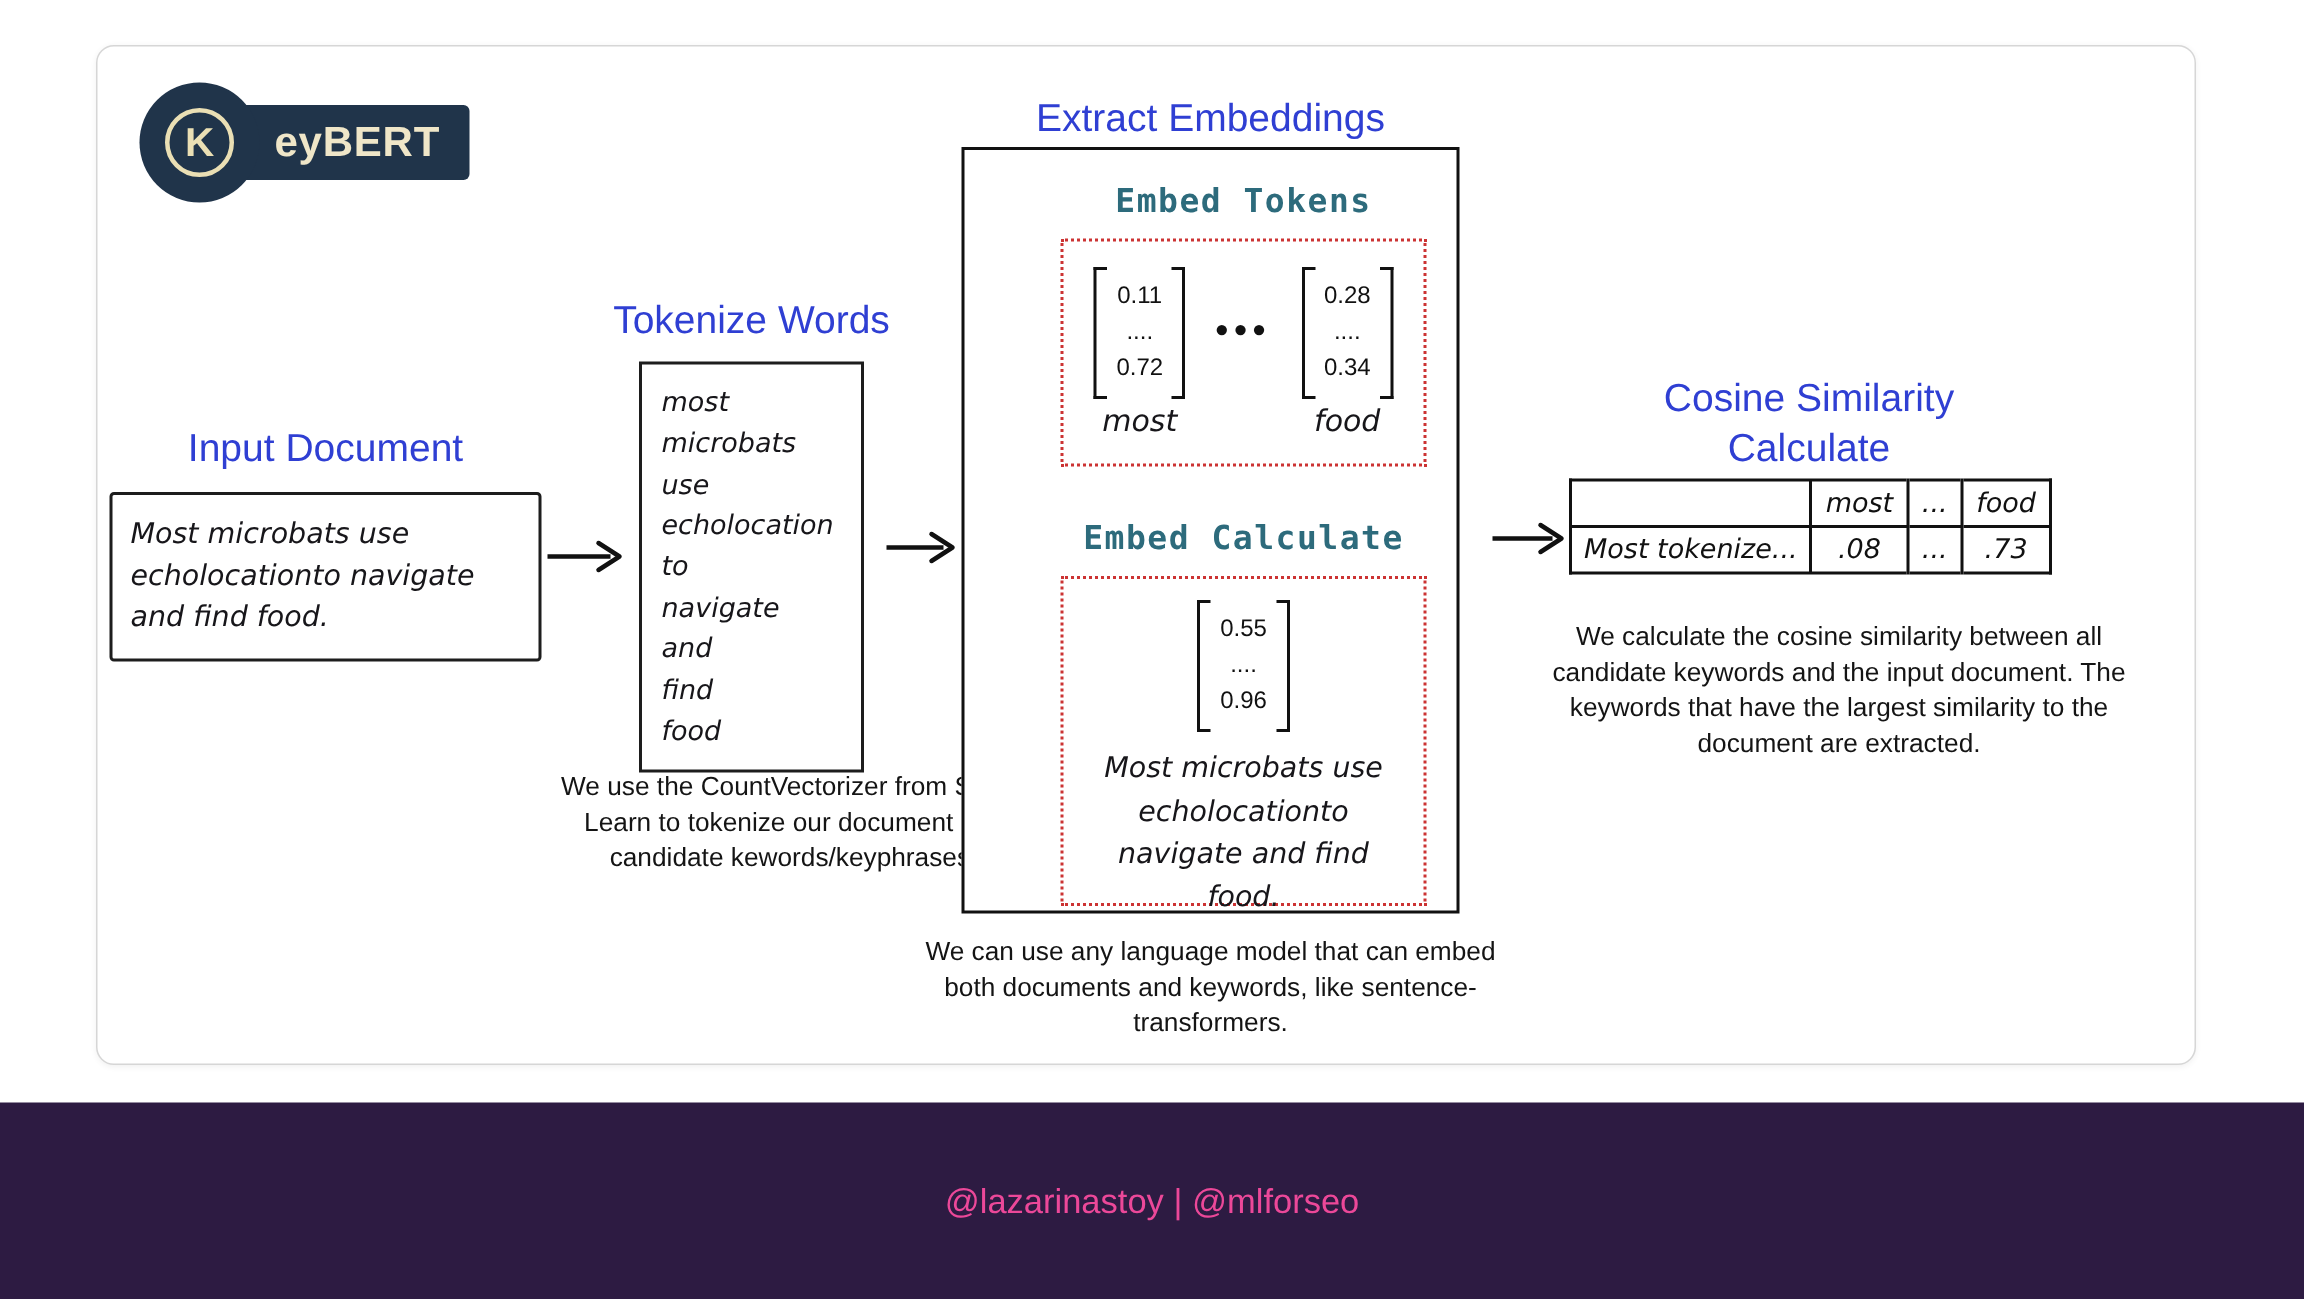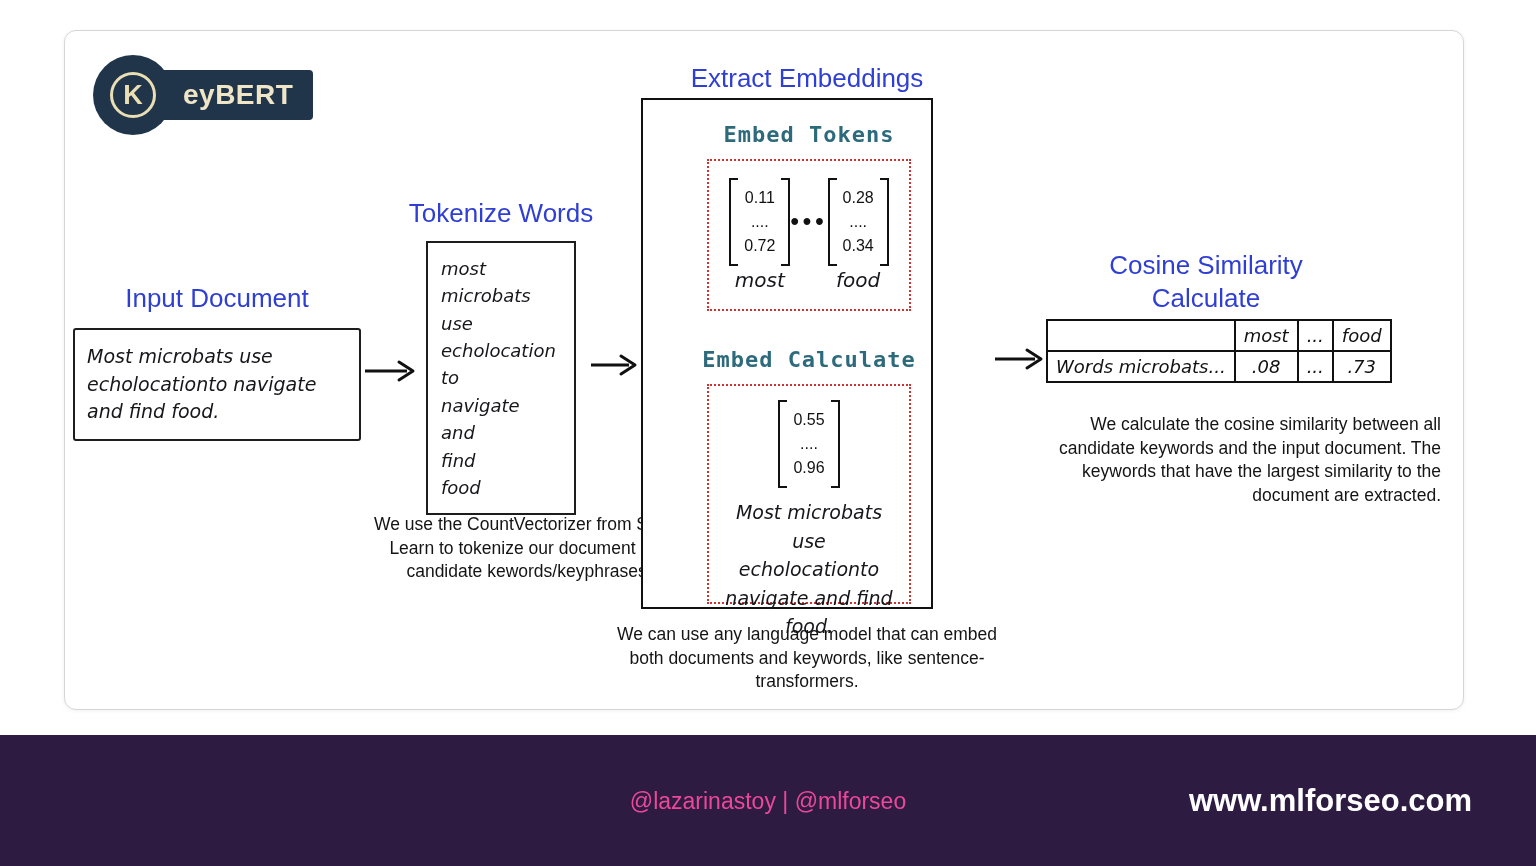--- a/index.html
+++ b/index.html
@@ -37,48 +37,48 @@
 
   
   .tokenize-sec { position:absolute; left:334px; top:150px; width:204px; text-align:center;margin-top:17px; }
   .token-box { margin:12px auto 0; width:150px; min-height:272px; border:2px solid #1d1d1d;
                padding:12px 13px; text-align:left; font-size:18px; line-height:1.52; }
   .token-box span { display:block; }
   .token-caption { position:absolute; left:294px; top:482px; width:340px; }
 
   
   .embed-heading { position:absolute; left:576px; top:32px; width:332px; text-align:center; }
-  .embed-box { position:absolute; left:576px; top:67px; width:292px; height:511px;
+  .embed-box { position:absolute; left:576px; top:67px; width:332px; height:511px;
                border:2px solid #111; background:#fff;padding-left:44px; }
   .embed-sub { margin-top:22px; text-align:center; font-family:"DejaVu Sans Mono", monospace;
                font-weight:bold; color:#2d6b7c; font-size:22px; letter-spacing:1px; }
   .embed-sub.second { margin-top:36px; }
   .dotted-box { border:2px dotted #cc3333; margin:12px 20px 0; }
-  .tokens-dotted { height:152px; display:flex; align-items:center; justify-content:center; }
+  .tokens-dotted { height:152px; display:flex; align-items:center; justify-content:center; gap:20px; }
   .vec-group { text-align:center; }
   .vector { position:relative; display:inline-block; padding:8px 15px; font-size:16px;
             line-height:1.5; color:#111; text-align:center; }
   .vector::before { content:""; position:absolute; left:0; top:0; bottom:0; width:7px;
                     border:2px solid #111; border-right:none; }
   .vector::after  { content:""; position:absolute; right:0; top:0; bottom:0; width:7px;
                     border:2px solid #111; border-left:none; }
   .vec-label { font-size:20px; margin-top:2px; }
   .vec-dots { font-size:24px; font-weight:bold; letter-spacing:4px; margin-top:-28px; color:#111; }
   .doc-dotted { height:220px; padding-top:14px; text-align:center; }
   .doc-text { margin:10px 14px 0; font-size:19px; line-height:1.5; text-align:center; }
   .embed-caption { position:absolute; left:540px; top:592px; width:404px; }
 
   
   .cosine-heading { position:absolute; left:960px; top:218px; width:362px; text-align:center; line-height:1.25; }
   .cos-table { position:absolute; left:981px; top:288px; width:322px; border-collapse:collapse;
                border:2px solid #111; font-family:"DejaVu Sans", sans-serif; font-style:italic; }
   .cos-table td { border-left:2px solid #111; padding:4px 8px; font-size:18px; text-align:center; white-space:nowrap; }
   .cos-table td:first-child { border-left:none; text-align:left; width:160px; }
   .cos-table tr.cos-head td { border-bottom:2px solid #111; }
-  .cos-caption { position:absolute; left:946px; top:382px; width:430px;text-align:right; }
+  .cos-caption { position:absolute; left:946px; top:382px; width:430px; }
 
   
   .footer { position:absolute; left:0; bottom:0; width:1536px; height:131px; background:#2d1b42; }
   .brand-wrap { position:absolute; left:46px; top:50%; transform:translateY(-50%); text-align:center; }
   .brand { font-family:"DejaVu Sans", sans-serif; font-size:42px; font-weight:bold;
            color:#d420c6; letter-spacing:1px; }
   .brand-sub { display:inline-block; margin-top:3px; font-size:11.5px; letter-spacing:2px;
                color:#c01fb4; background:#1c1130; padding:2px 8px; text-transform:uppercase; }
   .handles { position:absolute; left:50%; top:50%; transform:translate(-50%,-50%);
              color:#ec4899; font-size:23px; font-weight:400; }
@@ -183,30 +183,29 @@
 
     <table class="cos-table">
       <tbody>
           <tr class="cos-head">
         <td></td>
         <td>most</td>
         <td>...</td>
         <td>food</td>
       </tr>
       <tr>
-        <td>Words microbats...</td>
+        <td>Most tokenize...</td>
         <td>.08</td>
         <td>...</td>
         <td>.73</td>
       </tr>
     </tbody>
       </table>
 
     <div class="cos-caption caption">We calculate the cosine similarity between all candidate keywords and the input document. The keywords that have the largest similarity to the document are extracted.</div>
 
   </div>
 
   <div class="footer">
     <div class="handles">@lazarinastoy | @mlforseo</div>
-    <div class="website">www.mlforseo.com</div>
   </div>
 
 </div>
 
 </body></html>

